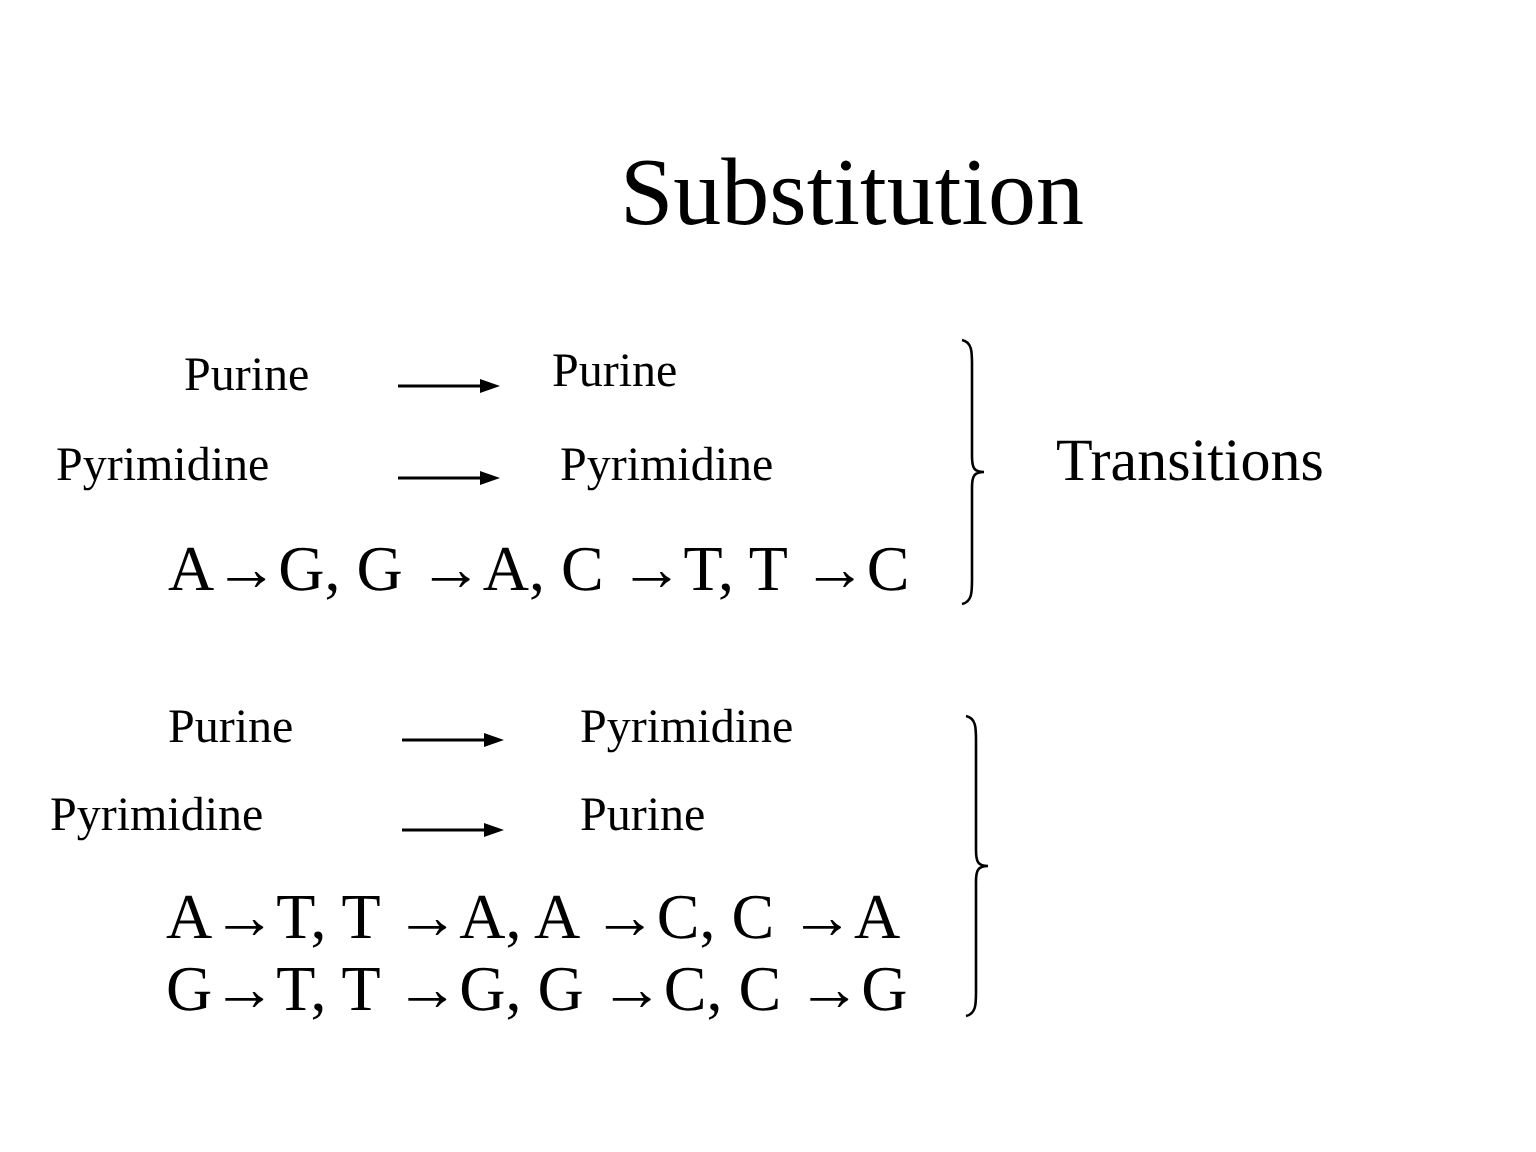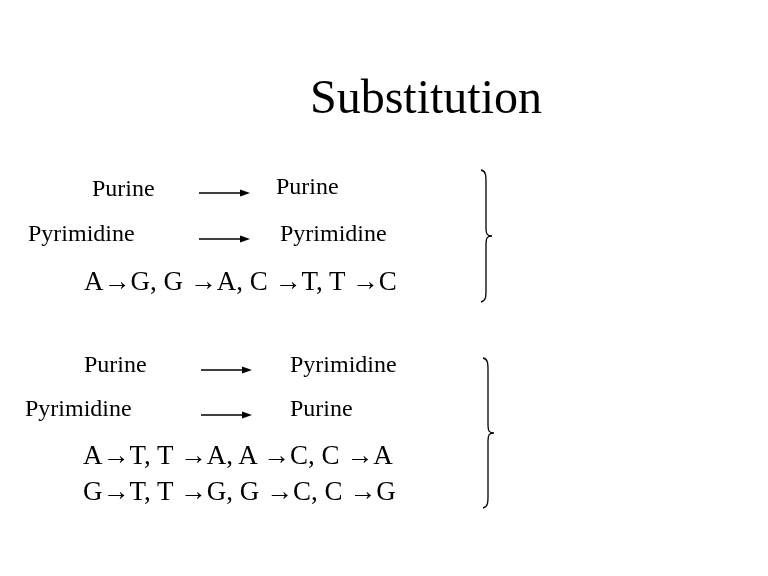--- a/index.html
+++ b/index.html
@@ -13,21 +13,21 @@
     overflow: hidden;
   }
   .abs { position: absolute; line-height: 1; white-space: nowrap; }
   .title {
     left: 0; top: 73px; width: 768px;
     text-align: center;
     font-size: 48px;
     padding-left: 42px;
   }
   .word   { font-size: 24px; }
-  .formula{ font-size: 27px; }
+  .formula{ font-size: 32px; }
   .brace-label { font-size: 30px; }
   svg { display: block; }
 </style>
 </head>
 <body>
 
 <div class="slide">
 
   <div class="abs title">Substitution</div>
 
@@ -43,20 +43,21 @@
     <line x1="1" y1="7" x2="44" y2="7" stroke="#000" stroke-width="1.4"></line>
     <polygon points="42,3.5 52,7 42,10.5" fill="#000"></polygon>
   </svg>
   <div class="abs word" style="left:280px; top:221px">Pyrimidine</div>
 
   <div class="abs formula" style="left:84px; top:268px">A→G, G →A, C →T, T →C</div>
 
   <svg class="abs" style="left:476px; top:169px" width="20" height="134" viewBox="0 0 20 134">
     <path d="M5,1 C10,2 10,7 10,13 L10,59 C10,65 11,67 16,67 C11,67 10,69 10,75 L10,121 C10,127 10,132 5,133" fill="none" stroke="#000" stroke-width="1.3"></path>
   </svg>
+  <div class="abs brace-label" style="left:528px; top:216px">Transitions</div>
 
   <div class="abs word" style="left:84px; top:352px">Purine</div>
   <svg class="abs" style="left:200px; top:363px" width="52" height="14" viewBox="0 0 52 14">
     <line x1="1" y1="7" x2="44" y2="7" stroke="#000" stroke-width="1.4"></line>
     <polygon points="42,3.5 52,7 42,10.5" fill="#000"></polygon>
   </svg>
   <div class="abs word" style="left:290px; top:352px">Pyrimidine</div>
 
   <div class="abs word" style="left:25px; top:396px">Pyrimidine</div>
   <svg class="abs" style="left:200px; top:408px" width="52" height="14" viewBox="0 0 52 14">

